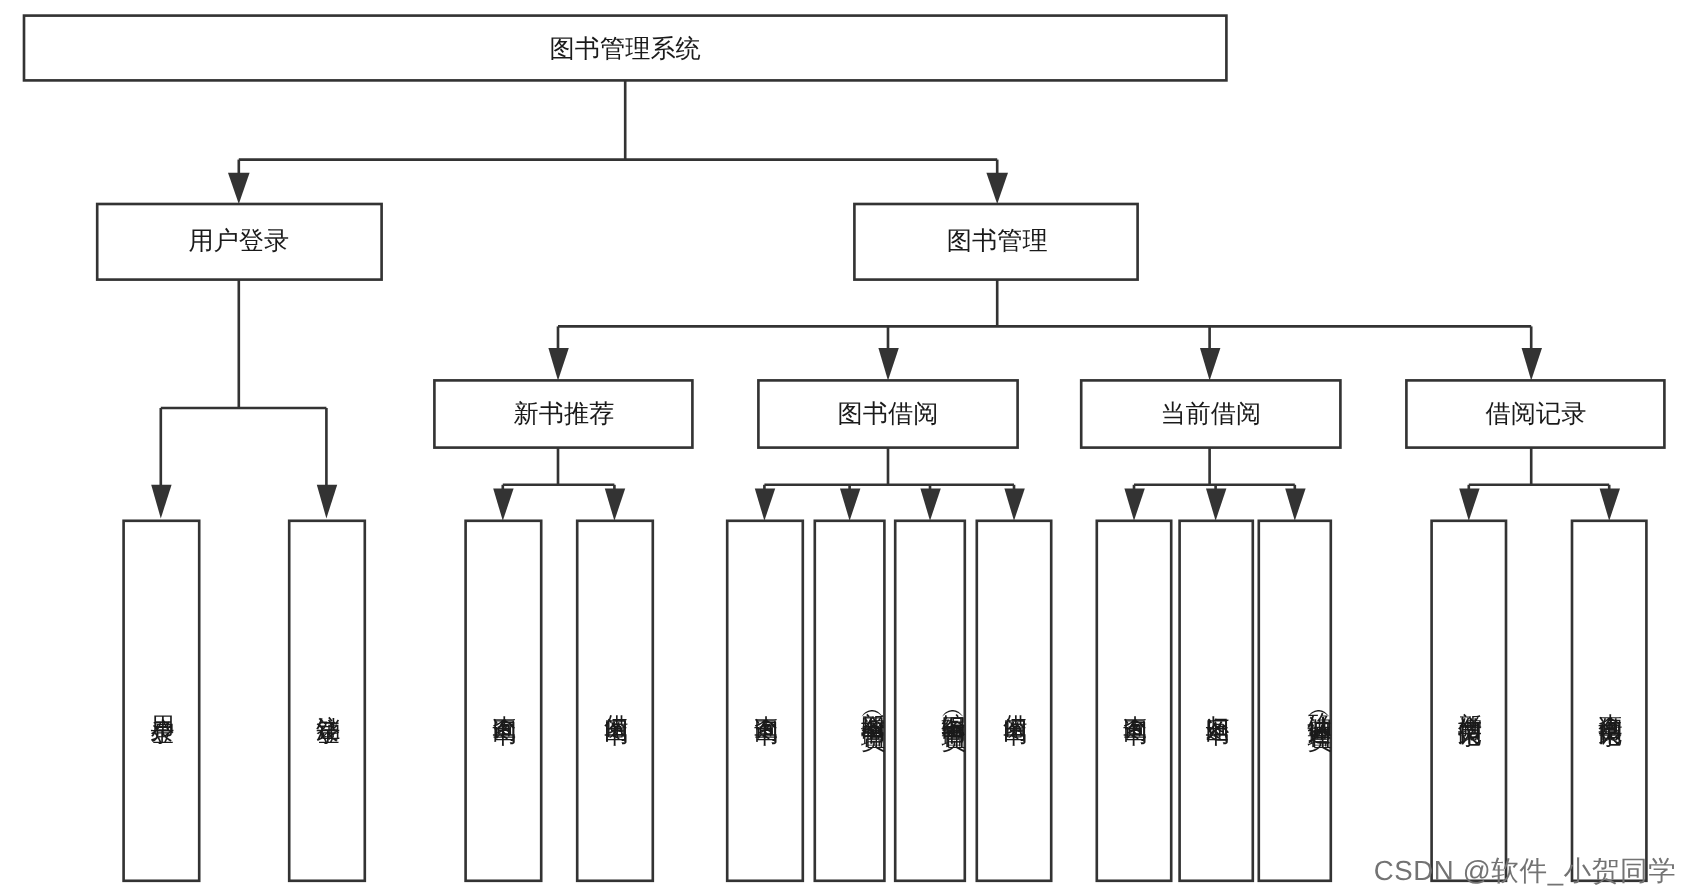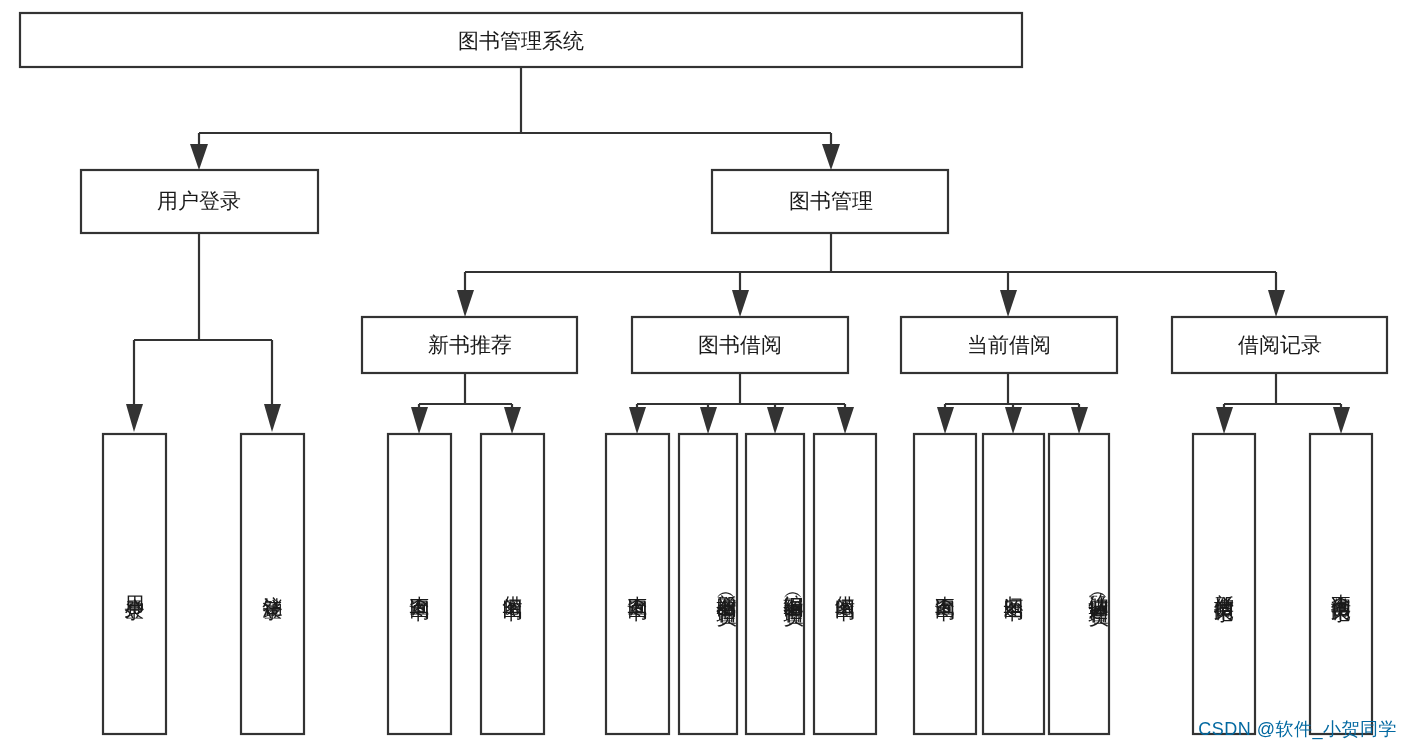--- a/index.html
+++ b/index.html
@@ -60,22 +60,22 @@
     letter-spacing: 2px;
     white-space: nowrap;
     text-align: center;
     pointer-events: none;
   }
   .watermark {
     position: absolute;
     right: 8px;
     bottom: 6px;
     font-family: "Liberation Sans", sans-serif;
-    font-size: 18px;
-    color: #0369a1;
+    font-size: 23px;
+    color: #737373;
     letter-spacing: 0.5px;
     white-space: nowrap;
   }
 </style>
 </head>
 <body>
 
 <div id="diagram-root">
 
   <svg id="flow-svg" viewBox="0 0 1405 747">

